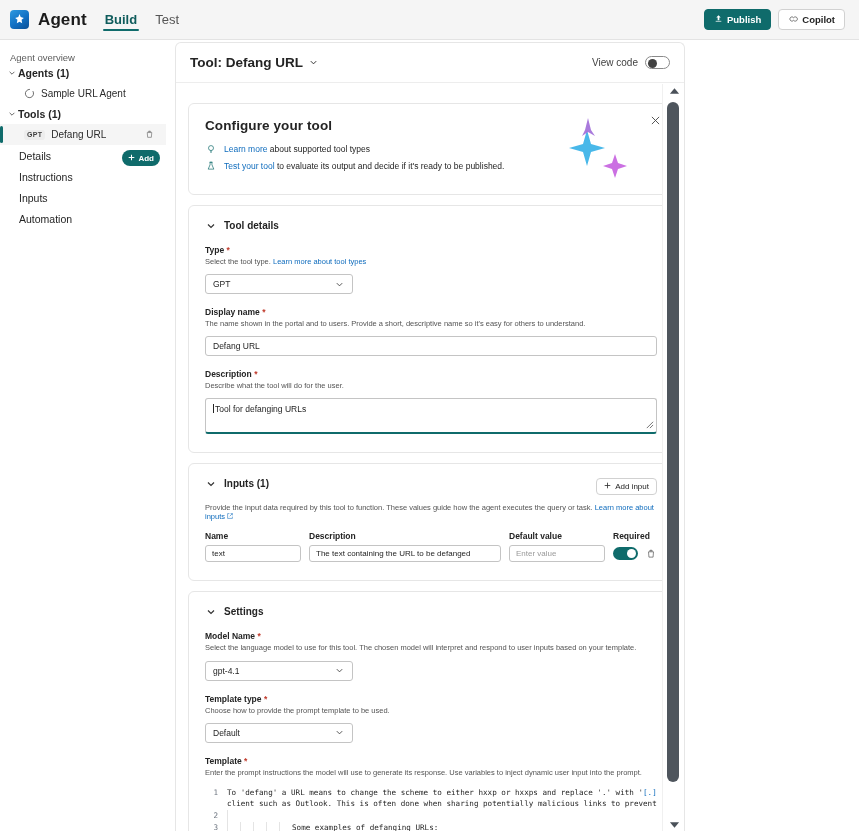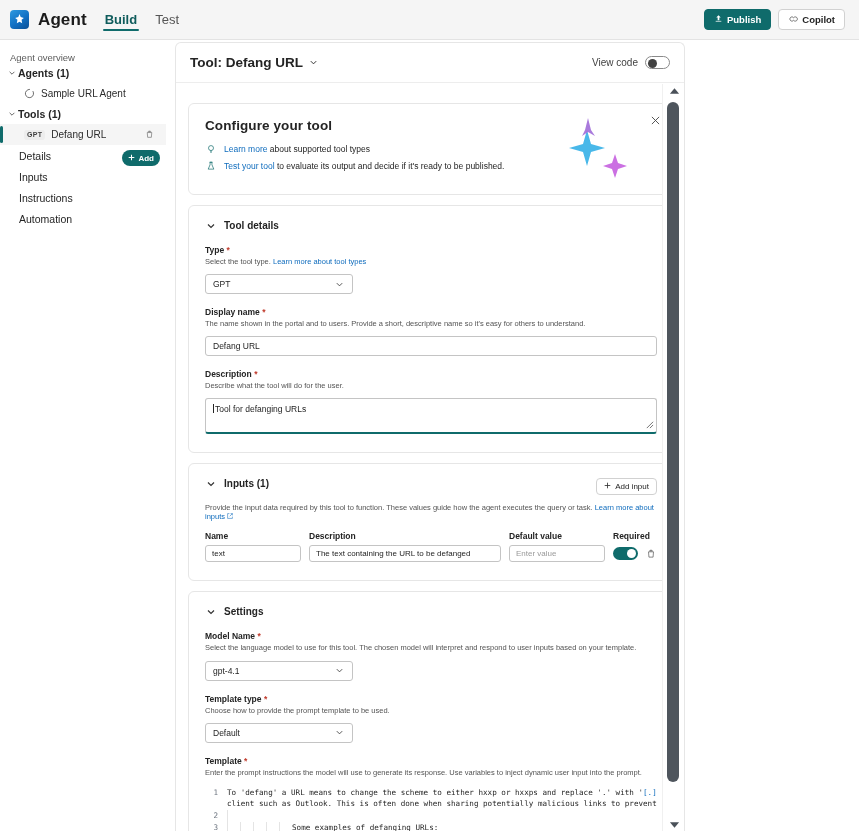--- a/index.html
+++ b/index.html
@@ -279,22 +279,22 @@
       <span class="gpt-badge">GPT</span>
       <span>Defang URL</span>
       <span class="trash">
         <svg width="9" height="9" viewBox="0 0 16 16">
             <path d="M5 3h6M4 4.5h8l-.7 8.5H4.7zM6.5 2h3" stroke="#555" stroke-width="1" fill="none"></path>
           </svg>
       </span>
     </div>
 
     <div class="side-link">Details</div>
+    <div class="side-link">Instructions</div>
     <div class="side-link">Inputs</div>
-    <div class="side-link">Instructions</div>
     <div class="side-link">Automation</div>
   </div>
 
   <div class="main">
 
     <div class="main-head">
       <div class="main-title">
         <span>Tool: Defang URL</span>
         <span>
           <svg width="9" height="9" viewBox="0 0 10 10">

